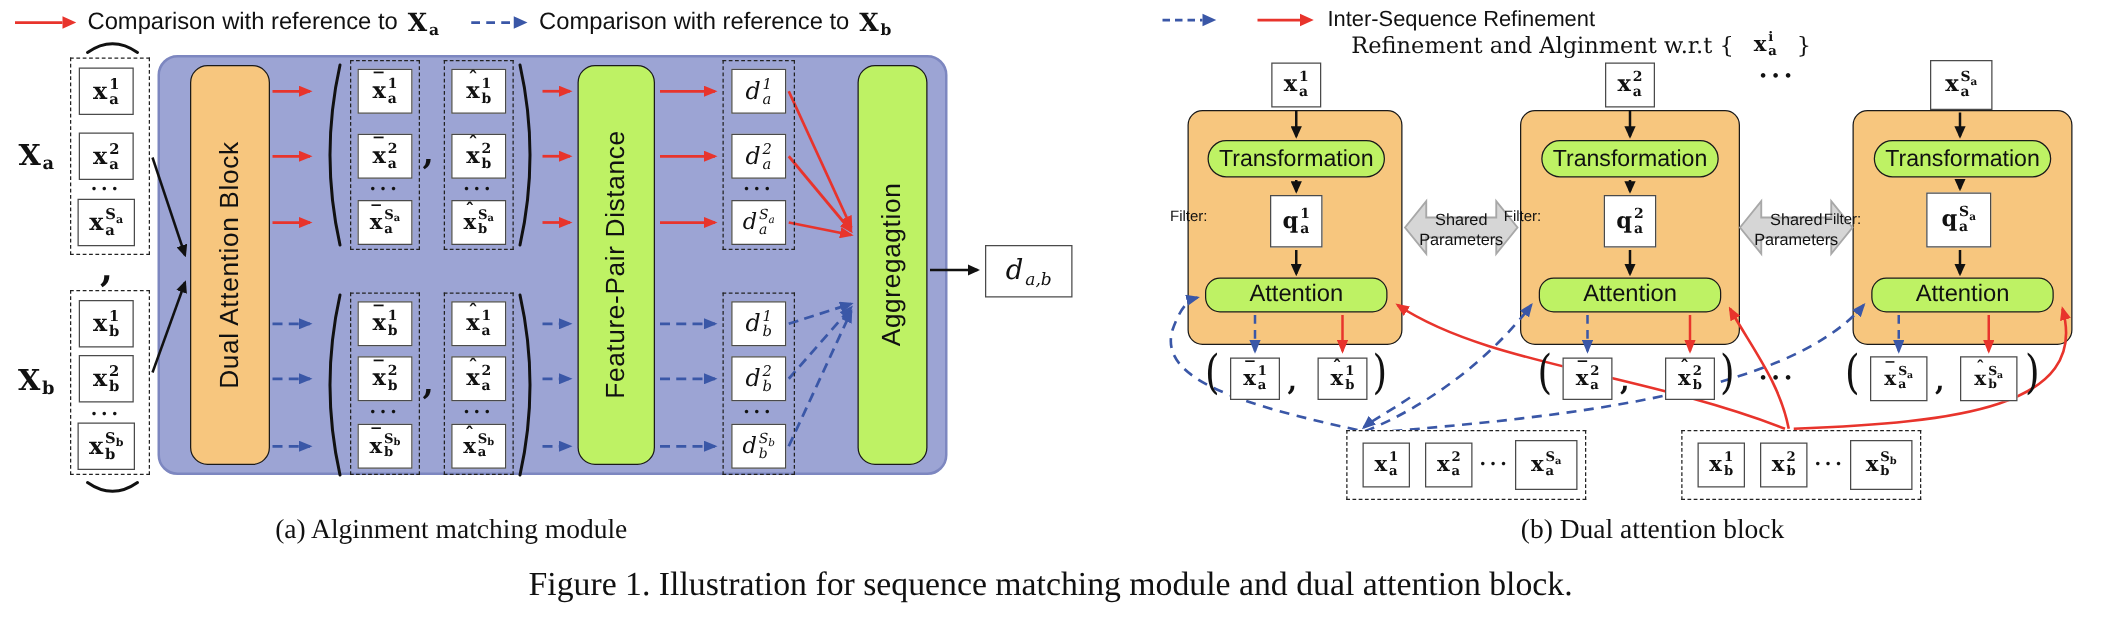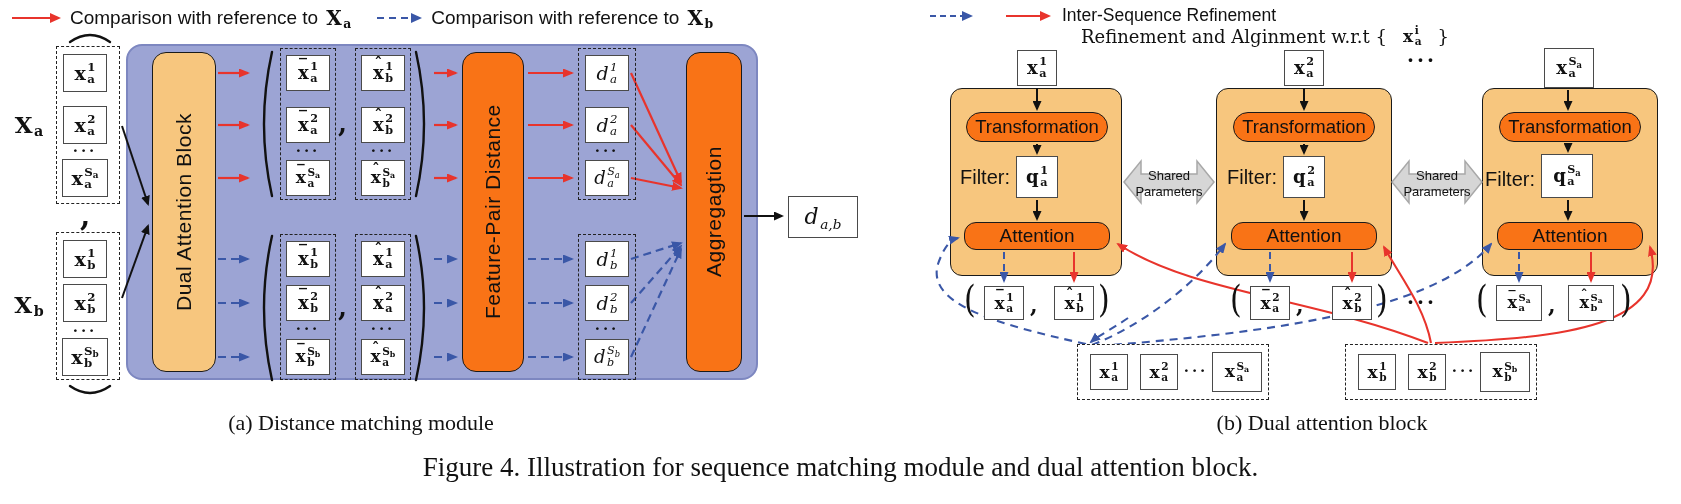--- a/index.html
+++ b/index.html
@@ -7,41 +7,41 @@
 #canvas{position:relative;width:1681px;height:504px;background:#fff;overflow:hidden;
   font-family:"Liberation Sans",sans-serif;color:#111}
 .abs{position:absolute;z-index:10}
 .bgabs{position:absolute;z-index:0}
 #connectors{position:absolute;left:0;top:0;z-index:5}
 .box{background:#fff;border:1.4px solid #4a4a4a;display:flex;align-items:center;justify-content:center}
 .dashc{border:1.6px dashed #222;background:transparent}
 .whitec{background:#fff}
 .panel{background:#9ca4d4;border:2px solid #7d87c0;border-radius:16px}
 .orangeblk{background:#f7c67e;border:1.6px solid #1a1a1a;border-radius:12px}
-.cyanblk{background:#f97316;border:1.6px solid #1a1a1a;display:flex;align-items:center;justify-content:center}
+.cyanblk{background:#bef264;border:1.6px solid #1a1a1a;display:flex;align-items:center;justify-content:center}
 .rnd{border-radius:14px}
 .vlabel{writing-mode:vertical-rl;transform:rotate(180deg);display:flex;align-items:center;justify-content:center;
   width:100%;height:100%;font-size:21px;letter-spacing:.5px;white-space:nowrap}
 .m{display:inline-flex;align-items:center;font-family:"DejaVu Serif",serif;line-height:1}
 .bd{font-weight:bold}.it{font-style:italic}
 .mbase{position:relative;line-height:1}
 .acc{position:absolute;left:50%;top:-0.52em;transform:translateX(-50%);font-size:.85em}
 .acc.bar{transform:translateX(-50%) scaleX(1.7);top:-0.45em}
 .sc{display:inline-flex;flex-direction:column;justify-content:center;font-size:.62em;line-height:1.05;margin-left:1.5px}
 .sup,.sub{display:block;min-height:1em}
 .nsub{font-size:.75em;position:relative;top:.28em}
 .dots{font-family:"DejaVu Serif",serif;font-weight:bold;letter-spacing:3px;font-size:15px;
   display:flex;align-items:center;justify-content:center}
 .legend{display:flex;align-items:center;gap:8px;font-size:19px}
 .legend-b{font-size:17.5px;gap:10px}
 .cap{font-family:"Liberation Serif",serif;text-align:center}
 .paren{font-family:"DejaVu Serif",serif;font-size:30px;transform:scaleY(1.25);line-height:1}
 .comma{font-family:"DejaVu Serif",serif;font-weight:bold}
 .sp-label{font-size:13px;text-align:center;line-height:1.25}
-.filter-label{font-size:20px;text-align:right}
+.filter-label{font-size:12px;}
 .ctr{display:flex;align-items:center;justify-content:center}
 </style>
 </head>
 <body>
 
 <div id="canvas">
 
   <div class="bgabs panel" style="left:126px;top:44px;width:632px;height:336px"></div>
   <div class="bgabs orangeblk" style="left:950px;top:88px;width:172px;height:188px"></div>
   <div class="bgabs orangeblk" style="left:1216px;top:88px;width:176px;height:188px"></div>
@@ -452,21 +452,21 @@
   <div class="abs box" style="left:788px;top:196px;width:70px;height:42px;font-size:22px">
     <span><span class="m it">
           <span class="mbase">d</span>
           <span class="sc">
             <span class="sup"></span>
             <span class="sub"><span>a,b</span></span>
           </span>
         </span></span>
   </div>
 
-  <div class="abs cap" style="left:126px;top:410px;width:470px;font-size:22px">(a) Distance matching module</div>
+  <div class="abs cap" style="left:126px;top:410px;width:470px;font-size:22px">(a) Alginment matching module</div>
 
   <div class="abs legend legend-b" style="left:928px;top:5px">
     <svg width="46" height="14">
       <line x1="2" y1="7" x2="34" y2="7" stroke="#3a57a7" stroke-width="2.2" stroke-dasharray="6 4"></line>
       <polygon points="34,2 45,7 34,12" fill="#3a57a7"></polygon>
     </svg>
     <svg width="48" height="14" style="margin-left:20px">
       <line x1="2" y1="7" x2="36" y2="7" stroke="#e8342c" stroke-width="2.2"></line>
       <polygon points="36,2 47,7 36,12" fill="#e8342c"></polygon>
     </svg>
@@ -697,15 +697,15 @@
           <span class="mbase">x</span>
           <span class="sc">
             <span class="sup"><span>S<span class="nsub">b</span></span></span>
             <span class="sub"><span>b</span></span>
           </span>
         </span></span>
     </div>
 
   <div class="abs cap" style="left:1087px;top:410px;width:470px;font-size:22px">(b) Dual attention block</div>
 
-  <div class="abs cap" style="left:0;top:452px;width:1681px;font-size:27px">Figure 4. Illustration for sequence matching module and dual attention block.</div>
+  <div class="abs cap" style="left:0;top:452px;width:1681px;font-size:27px">Figure 1. Illustration for sequence matching module and dual attention block.</div>
 
 </div>
 
 </body></html>

